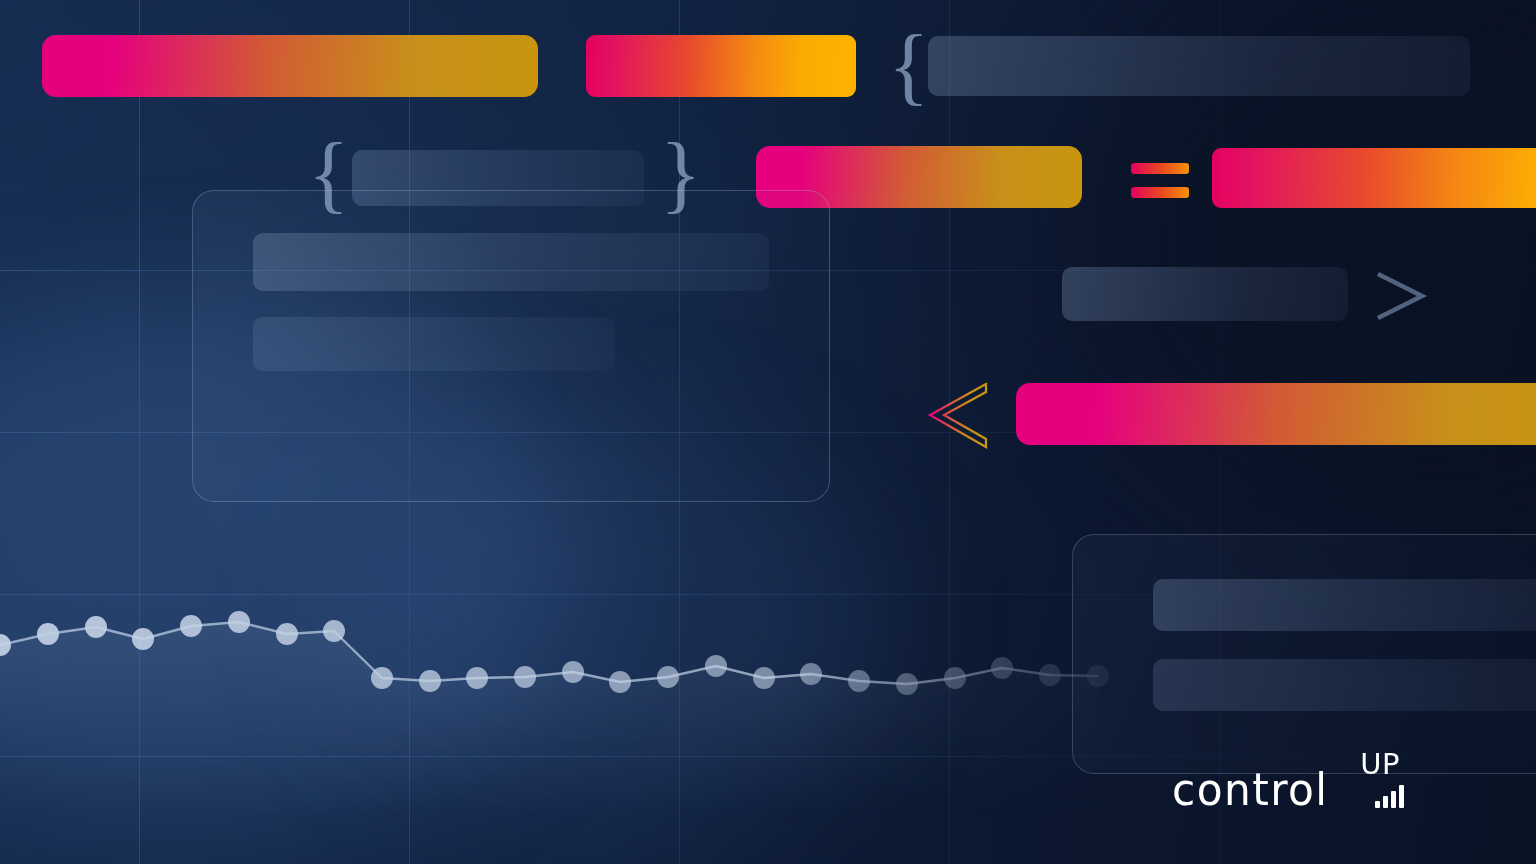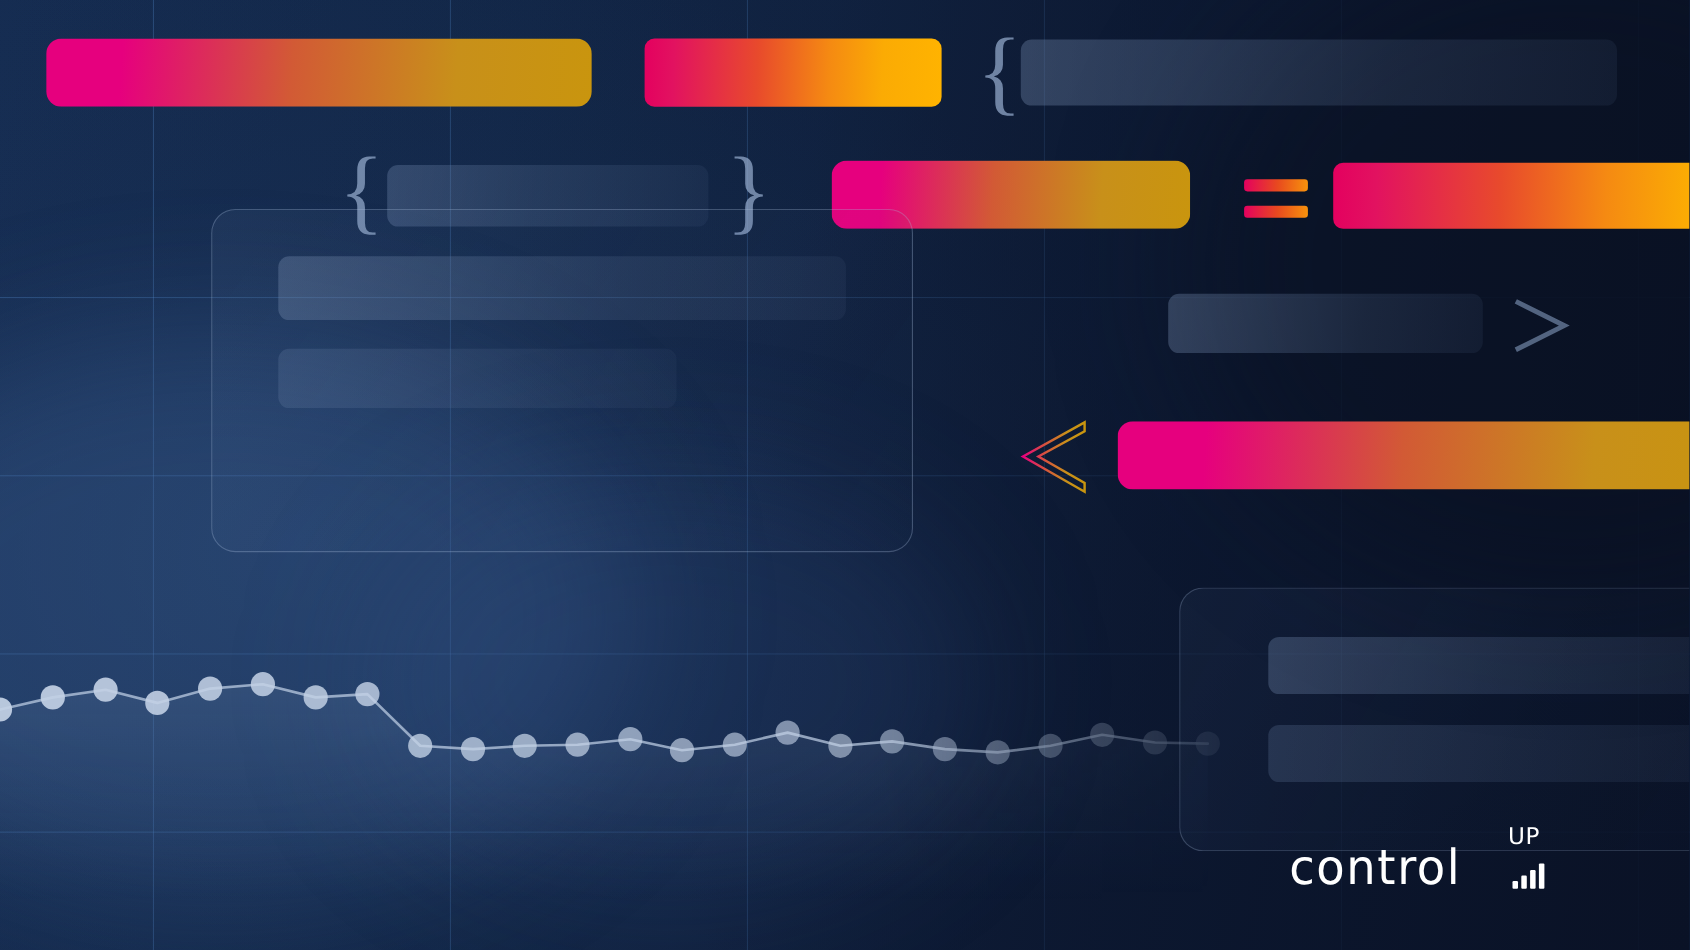--- a/index.html
+++ b/index.html
@@ -138,21 +138,21 @@
     color: #ffffff;
     line-height: 1;
     transform: scaleX(0.96);
     transform-origin: left bottom;
   }
   .logo-up {
     position: absolute;
     right: 34px;
     top: -2px;
     font-family: "DejaVu Sans", sans-serif;
-    font-size: 21px;
+    font-size: 29px;
     font-weight: 400;
     letter-spacing: 0.5px;
     color: #ffffff;
     line-height: 1;
   }
   .logo-bars {
     position: absolute;
     right: 30px;
     bottom: 6px;
     display: flex;

